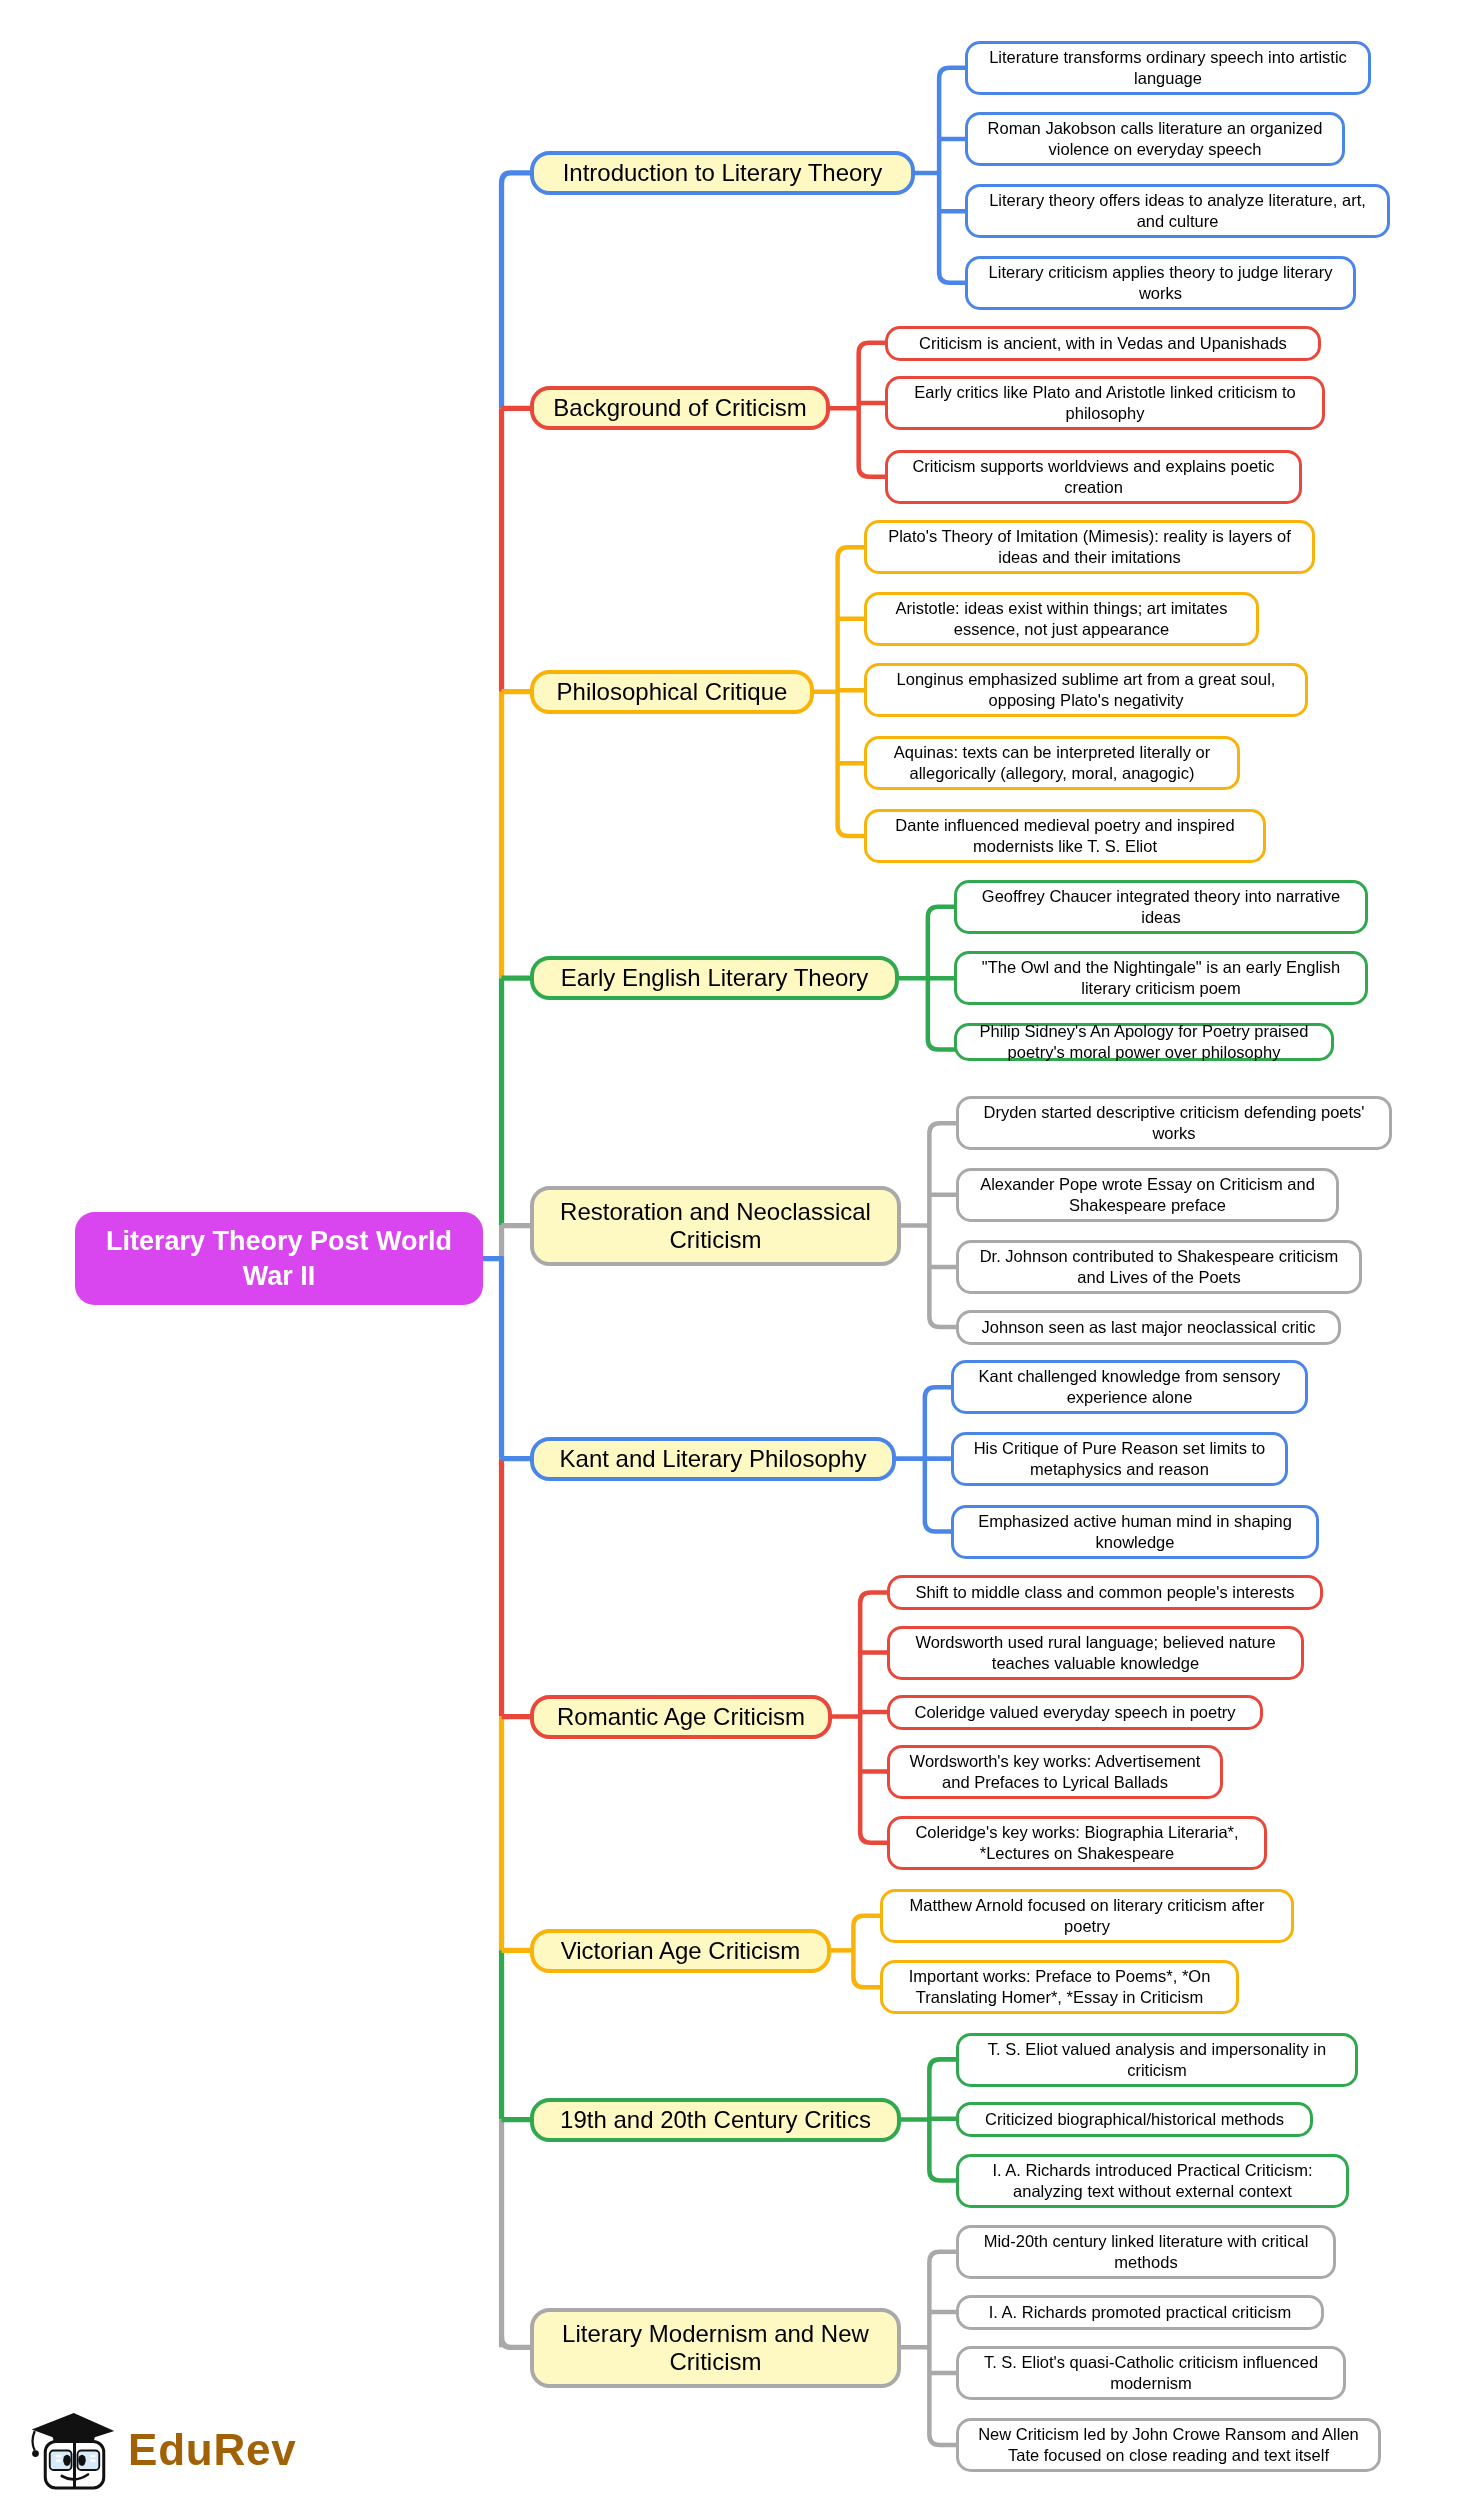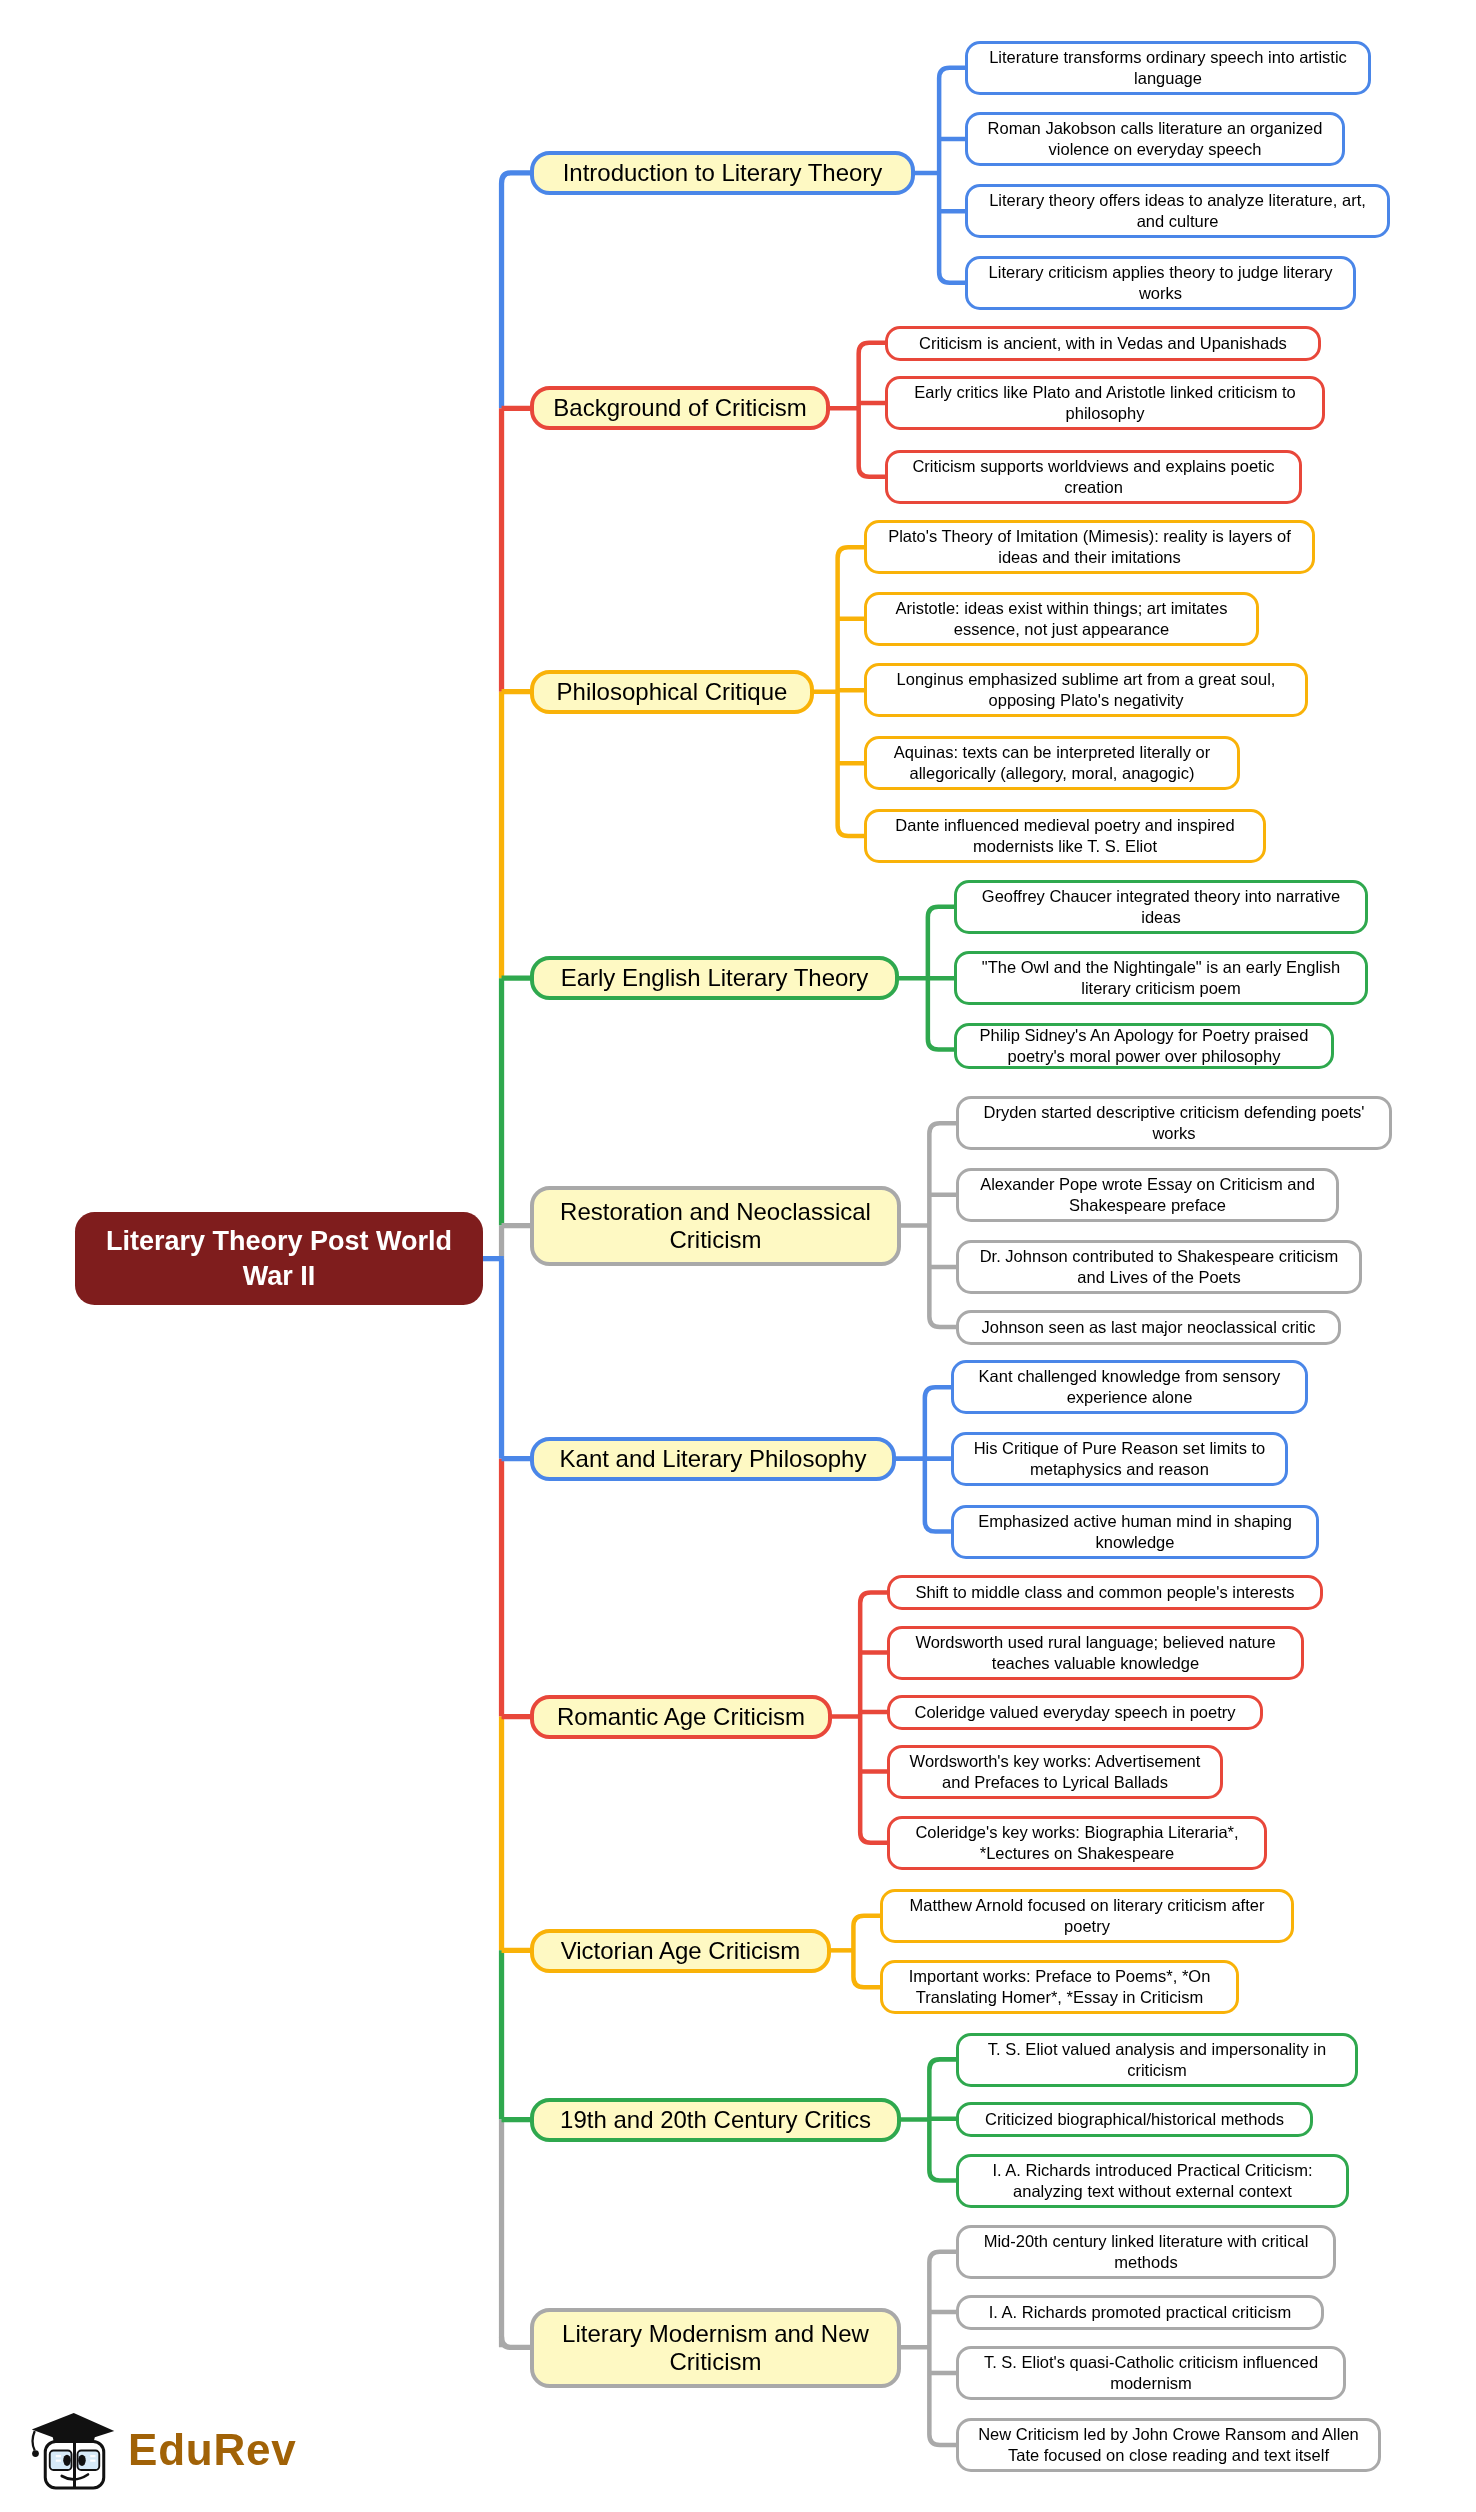--- a/index.html
+++ b/index.html
@@ -27,21 +27,21 @@
     border:3.8px solid #000;
     border-radius:15px;
     display:flex;align-items:center;justify-content:center;
     text-align:center;
     font-size:16.5px;line-height:21px;color:#000;
     padding:1.5px 10.5px;box-sizing:border-box;
   }
   #root-node{
     position:absolute;z-index:3;
     left:75px;top:1212px;width:408px;height:93px;
-    background:#7f1d1d;color:#ffffff;
+    background:#d946ef;color:#ffffff;
     border-radius:19.6px;
     display:flex;align-items:center;justify-content:center;
     text-align:center;font-weight:bold;
     font-size:27px;line-height:35px;
     padding:0 7.5px;box-sizing:border-box;
   }
   #logo{
     position:absolute;z-index:3;
     left:27px;top:2405px;height:90px;
     display:flex;align-items:center;
@@ -167,21 +167,21 @@
       </div>
       <div class="topic" style="left: 530px; top: 956px; width: 369px; height: 44px; border-color: rgb(47, 168, 78);">
         <span>Early English Literary Theory</span>
       </div>
       <div class="leaf" style="left: 954px; top: 880px; width: 414px; height: 54px; border-color: rgb(47, 168, 78);">
         <span>Geoffrey Chaucer integrated theory into narrative ideas</span>
       </div>
       <div class="leaf" style="left: 954px; top: 951px; width: 414px; height: 54px; border-color: rgb(47, 168, 78);">
         <span>"The Owl and the Nightingale" is an early English literary criticism poem</span>
       </div>
-      <div class="leaf" style="left: 954px; top: 1023px; width: 380px; height: 46px; border-color: rgb(47, 168, 78);">
+      <div class="leaf" style="left: 954px; top: 1023px; width: 380px; height: 38px; border-color: rgb(47, 168, 78);">
         <span>Philip Sidney's An Apology for Poetry praised poetry's moral power over philosophy</span>
       </div>
       <div class="topic" style="left: 530px; top: 1186px; width: 371px; height: 80px; border-color: rgb(169, 169, 169);">
         <span>Restoration and Neoclassical Criticism</span>
       </div>
       <div class="leaf" style="left: 956px; top: 1096px; width: 436px; height: 54px; border-color: rgb(169, 169, 169);">
         <span>Dryden started descriptive criticism defending poets' works</span>
       </div>
       <div class="leaf" style="left: 956px; top: 1168px; width: 383px; height: 54px; border-color: rgb(169, 169, 169);">
         <span>Alexander Pope wrote Essay on Criticism and Shakespeare preface</span>

